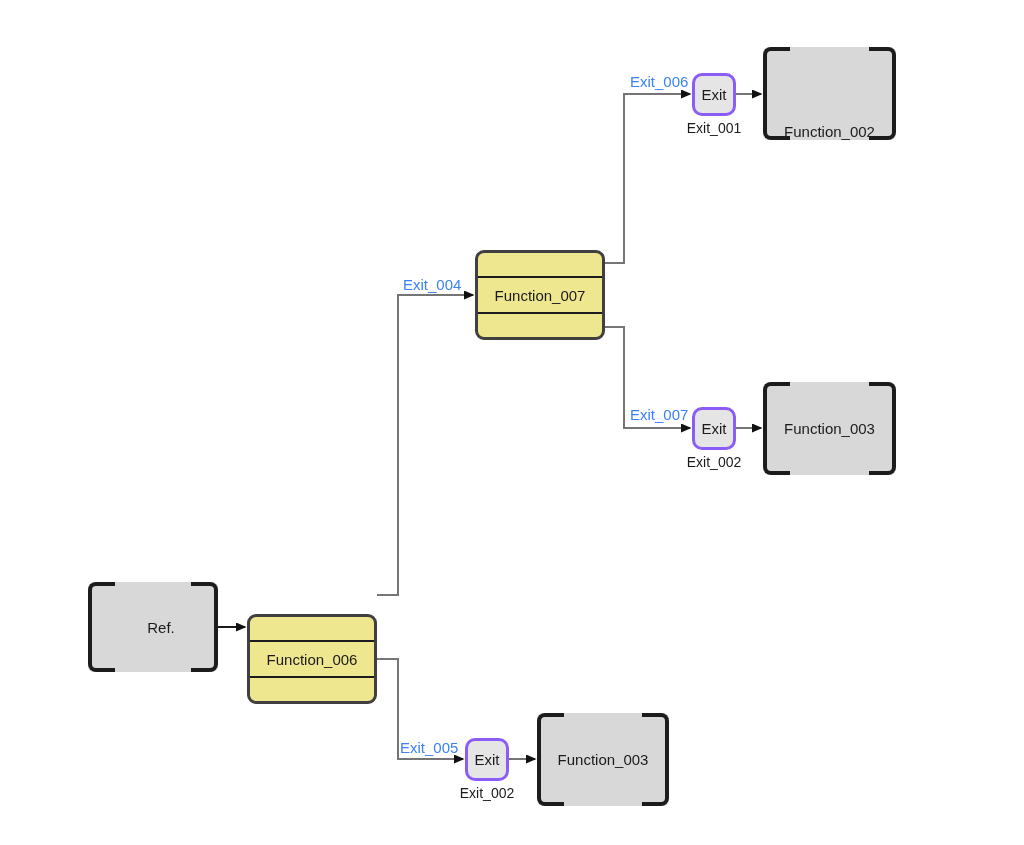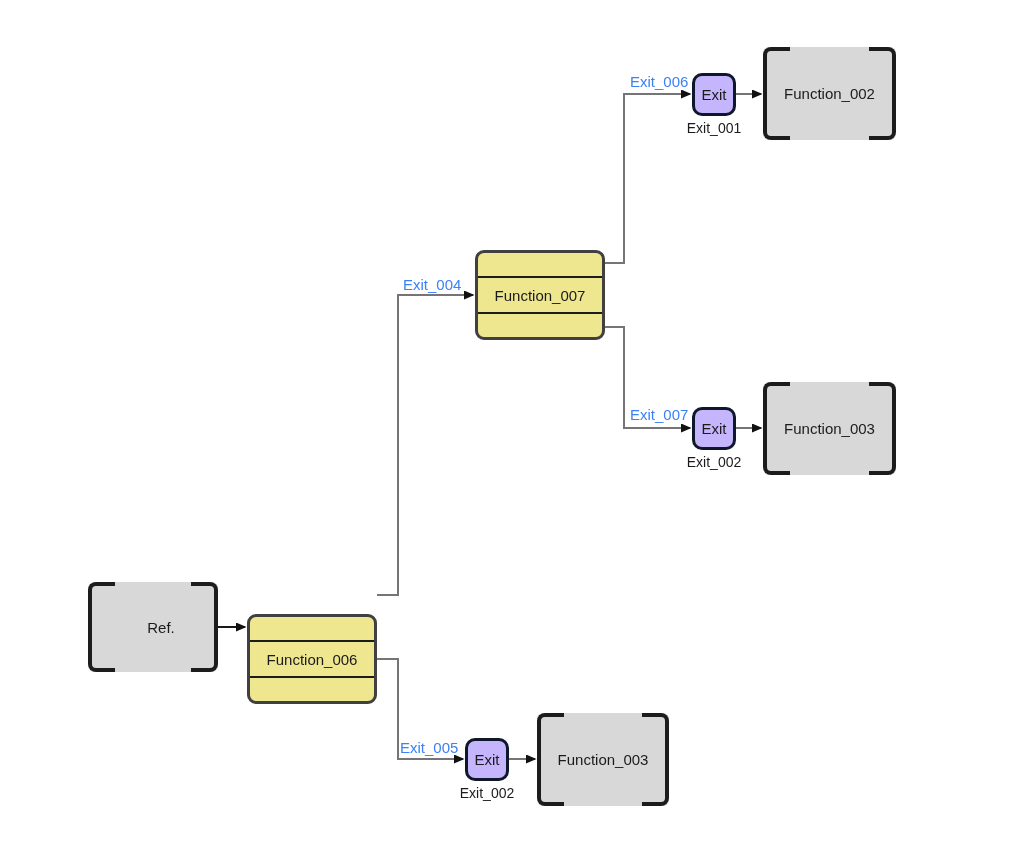--- a/index.html
+++ b/index.html
@@ -72,22 +72,22 @@
   }
   .bracket.right {
     right: 0;
     border-right: 4px solid #1c1c1c;
     border-top: 4px solid #1c1c1c;
     border-bottom: 4px solid #1c1c1c;
     border-radius: 0 8px 8px 0;
   }
   
   .exit {
-    background: #c4b5fd;
-    border: 3px solid #0f172a;
+    background: #e5e5e5;
+    border: 3px solid #8b5cf6;
     border-radius: 10px;
   }
   .node-sublabel {
     position: absolute;
     transform: translateX(-50%);
     font-size: 14px;
     color: #1b1b1b;
     white-space: nowrap;
     z-index: 3;
   }
@@ -132,21 +132,21 @@
         <span class="node-label">Function_006</span>
       </div>
       <div class="node function-yellow" style="left: 475px; top: 250px; width: 130px; height: 90px;">
         <div class="divider top"></div>
         <div class="divider bottom"></div>
         <span class="node-label">Function_007</span>
       </div>
       <div class="node exit" style="left: 692px; top: 73px; width: 44px; height: 43px;">
         <span class="node-label">Exit</span>
       </div>
-      <div class="node function-gray" style="left: 763px; top: 47px; width: 133px; height: 93px;">
+      <div class="node function-gray" style="left: 763px; top: 47px; width: 133px; height: 93px; align-items: flex-end;">
         <div class="bracket left"></div>
         <div class="bracket right"></div>
         <span class="node-label">Function_002</span>
       </div>
       <div class="node exit" style="left: 692px; top: 407px; width: 44px; height: 43px;">
         <span class="node-label">Exit</span>
       </div>
       <div class="node function-gray" style="left: 763px; top: 382px; width: 133px; height: 93px;">
         <div class="bracket left"></div>
         <div class="bracket right"></div>

